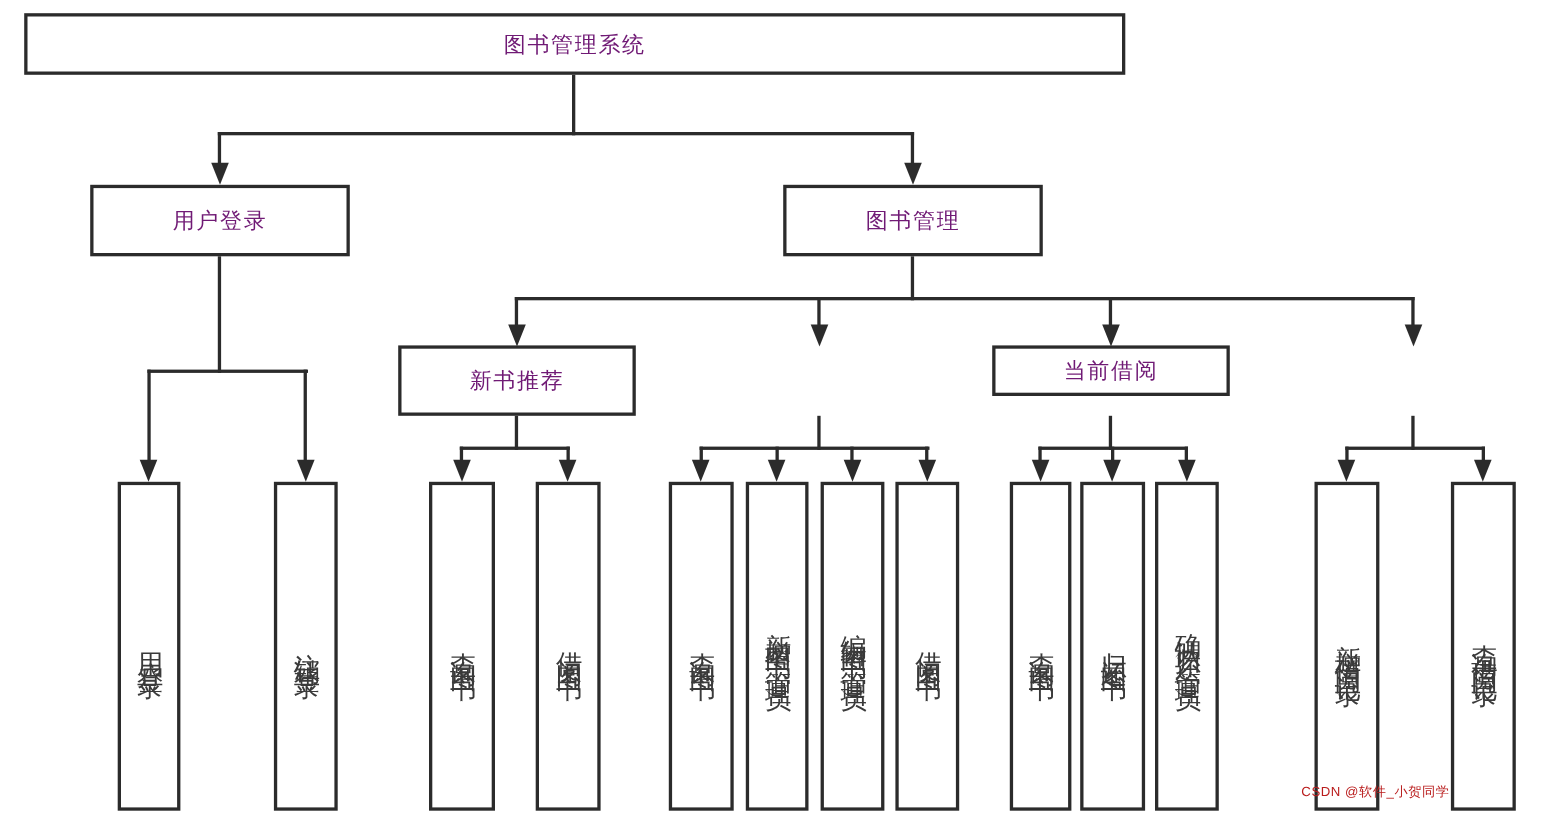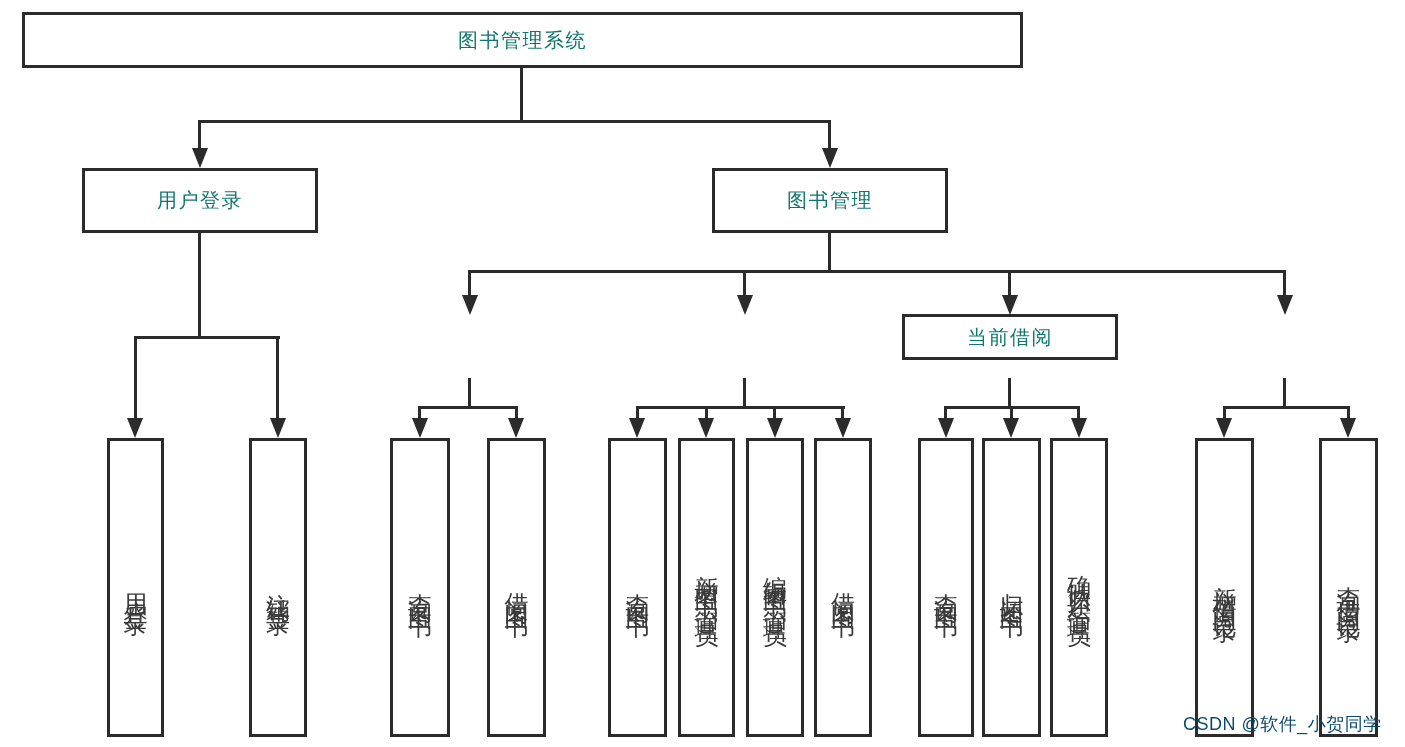--- a/index.html
+++ b/index.html
@@ -4,54 +4,57 @@
 <style>
   html,body{margin:0;padding:0;background:#ffffff;}
   .canvas{
     position:relative;width:1405px;height:747px;background:#ffffff;overflow:hidden;
     font-family:"Liberation Sans","DejaVu Sans",sans-serif;
   }
   .box{
     position:absolute;border:3px solid #2b2b2b;background:#ffffff;
     display:flex;align-items:center;justify-content:center;box-sizing:border-box;
   }
-  .hbox .lbl{font-size:20px;color:#0f766e;letter-spacing:1.5px;white-space:nowrap;font-family:Liberation Serif, serif;}
+  .hbox .lbl{font-size:20px;color:#701a75;letter-spacing:1.5px;white-space:nowrap;font-family:Liberation Serif, serif;}
   .vbox .lbl{
     writing-mode:vertical-rl;text-orientation:mixed;
     font-size:24px;color:#3a3a3a;letter-spacing:7px;line-height:1;white-space:nowrap;
   }
   .hline,.vline{position:absolute;background:#2b2b2b;}
   .hline{height:3px;}
   .vline{width:3px;}
   .arrow{
     position:absolute;width:0;height:0;
     border-left:8px solid transparent;border-right:8px solid transparent;
     border-top:20px solid #2b2b2b;
   }
   .watermark{
     position:absolute;left:1183px;top:712px;z-index:5;
-    font-size:18px;color:#0c4a6e;letter-spacing:0.5px;white-space:nowrap;
+    font-size:12px;color:#b91c1c;letter-spacing:0.5px;white-space:nowrap;
   }
 </style>
 </head>
 <body>
 
 <div class="canvas">
 
   <div class="box hbox" style="left:22px;top:12px;width:1001px;height:56px;">
     <span class="lbl">图书管理系统</span>
   </div>
 
   <div class="box hbox" style="left:82px;top:168px;width:236px;height:65px;">
     <span class="lbl">用户登录</span>
   </div>
   <div class="box hbox" style="left:712px;top:168px;width:236px;height:65px;align-items:center;">
     <span class="lbl">图书管理</span>
   </div>
 
+  <div class="box hbox" style="left:362px;top:314px;width:216px;height:64px;">
+    <span class="lbl">新书推荐</span>
+  </div>
   <div class="box hbox" style="left:902px;top:314px;width:216px;height:46px;">
     <span class="lbl">当前借阅</span>
   </div>
 
   <div class="box vbox" style="left:107px;top:438px;width:57px;height:299px;">
     <span class="lbl">用户登录</span>
   </div>
   <div class="box vbox" style="left:249px;top:438px;width:58px;height:299px;">
     <span class="lbl">注销登录</span>
   </div>

